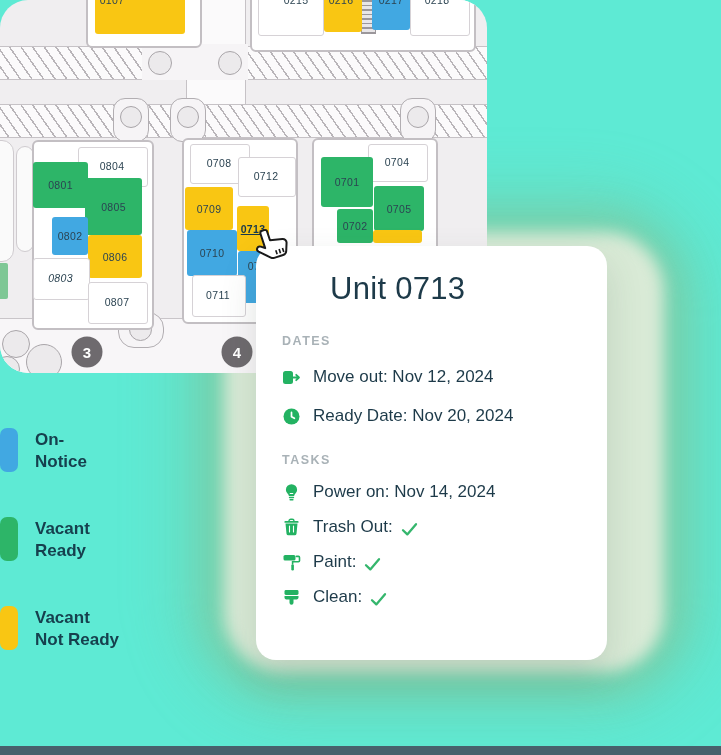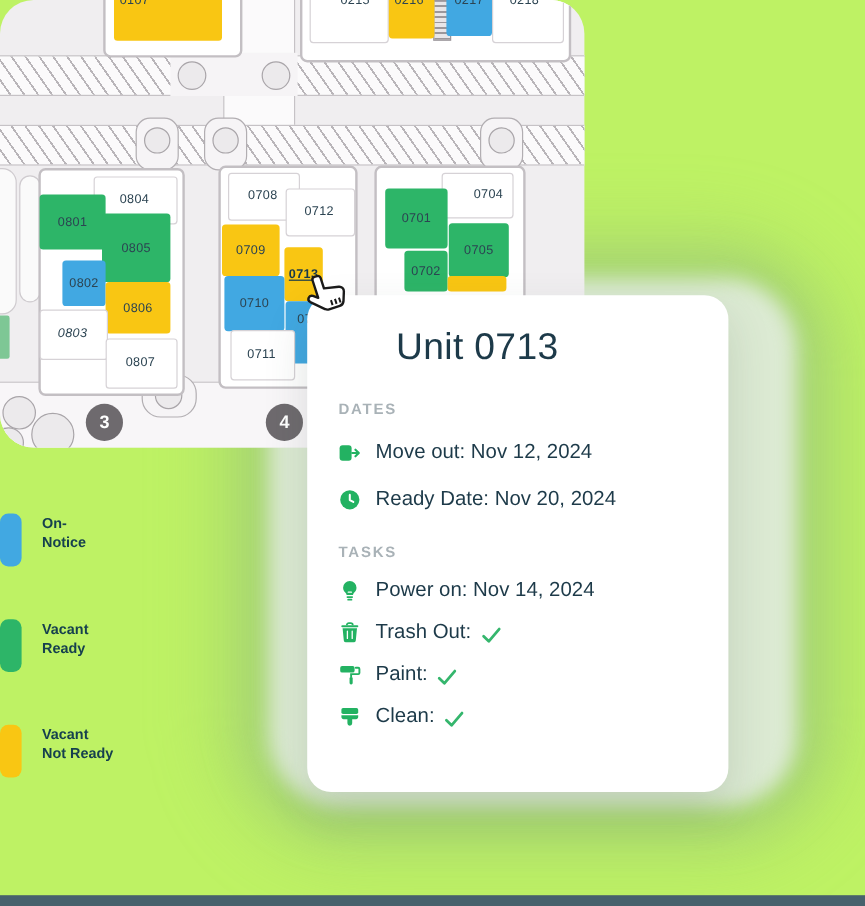--- a/index.html
+++ b/index.html
@@ -1,16 +1,16 @@
 <!DOCTYPE html>
 <html><head>
 <meta charset="utf-8">
 <style>
   html,body{margin:0;padding:0;background:#ffffff;}
-  .stage{position:relative;width:721px;height:755px;overflow:hidden;background:#bef264;
+  .stage{position:relative;width:721px;height:755px;overflow:hidden;background:#5eead4;
          font-family:"Liberation Sans",sans-serif;}
   
   .glow{position:absolute;pointer-events:none;}
   .glow-outer{left:178px;top:188px;width:530px;height:530px;border-radius:120px;
               background:rgba(140,178,128,.26);filter:blur(28px);}
   .glow-mid{left:200px;top:210px;width:488px;height:486px;border-radius:90px;
             background:rgba(146,184,134,.30);filter:blur(16px);}
   .glow-inner{left:224px;top:232px;width:440px;height:440px;border-radius:60px;
               background:rgba(222,235,216,.95);filter:blur(8px);}
   
@@ -32,21 +32,21 @@
   .unit-label{position:absolute;transform:translate(-50%,-50%);font-size:10.5px;
               font-weight:500;color:#2c4452;letter-spacing:.3px;white-space:nowrap;z-index:6;}
   .unit-label.sel{font-weight:800;text-decoration:underline;color:#16384c;}
   .marker{position:absolute;width:31px;height:31px;border-radius:50%;background:#6e6a6e;
           color:#ffffff;font-size:15px;font-weight:700;display:flex;align-items:center;
           justify-content:center;transform:translate(-50%,-50%);z-index:7;}
   
   .legend{position:absolute;left:0;top:428px;z-index:2;}
   .legend-item{display:flex;align-items:flex-start;margin-bottom:44px;}
   .swatch{width:18px;height:44px;border-radius:7px;flex:0 0 auto;}
-  .legend-text{margin-left:17px;font-size:12px;line-height:1.3;font-weight:600;
+  .legend-text{margin-left:17px;font-size:17px;line-height:1.3;font-weight:600;
                color:#16404e;white-space:pre-line;padding-top:1px;}
   
   .card{position:absolute;left:256px;top:246px;width:351px;height:414px;background:#ffffff;
         border-radius:20px;box-shadow:0 16px 36px rgba(60,80,70,.16);z-index:4;
         padding:20px 26px;box-sizing:border-box;}
   .eyebrow{font-size:13px;letter-spacing:1.6px;font-weight:600;color:#9ca9af;margin-top:2px;}
   .card-title{font-size:31px;color:#1d3a49;margin-top:5px;font-weight:500;letter-spacing:.3px;margin-left:48px;}
   .section-label{font-size:12.5px;letter-spacing:1.5px;font-weight:600;color:#a9b2b7;margin-top:27px;}
   .sec-dates .row{margin-top:19px;}
   .sec-tasks .row{margin-top:15px;}
@@ -143,21 +143,21 @@
         <div class="unit-label" style="left: 115px; top: 256.5px;">0806</div>
         <div class="unit-label" style="left: 60.5px; top: 278px; font-style: italic;">0803</div>
         <div class="unit-label" style="left: 117px; top: 302px;">0807</div>
         <div class="unit-label" style="left: 219px; top: 163px;">0708</div>
         <div class="unit-label" style="left: 266px; top: 176px;">0712</div>
         <div class="unit-label" style="left: 209px; top: 208.5px;">0709</div>
         <div class="unit-label sel" style="left: 253px; top: 228.5px;">0713</div>
         <div class="unit-label" style="left: 212px; top: 253px;">0710</div>
         <div class="unit-label" style="left: 260px; top: 266px;">0714</div>
         <div class="unit-label" style="left: 218px; top: 295px;">0711</div>
-        <div class="unit-label" style="left: 407px; top: 162px;">0704</div>
+        <div class="unit-label" style="left: 397px; top: 162px;">0704</div>
         <div class="unit-label" style="left: 347px; top: 182px;">0701</div>
         <div class="unit-label" style="left: 399px; top: 208.5px;">0705</div>
         <div class="unit-label" style="left: 355px; top: 226px;">0702</div>
       </div>
     <div id="markers-layer">
         <div class="marker" style="left: 87px; top: 352px;">3</div>
         <div class="marker" style="left: 237px; top: 352px;">4</div>
       </div>
   </div>
 

